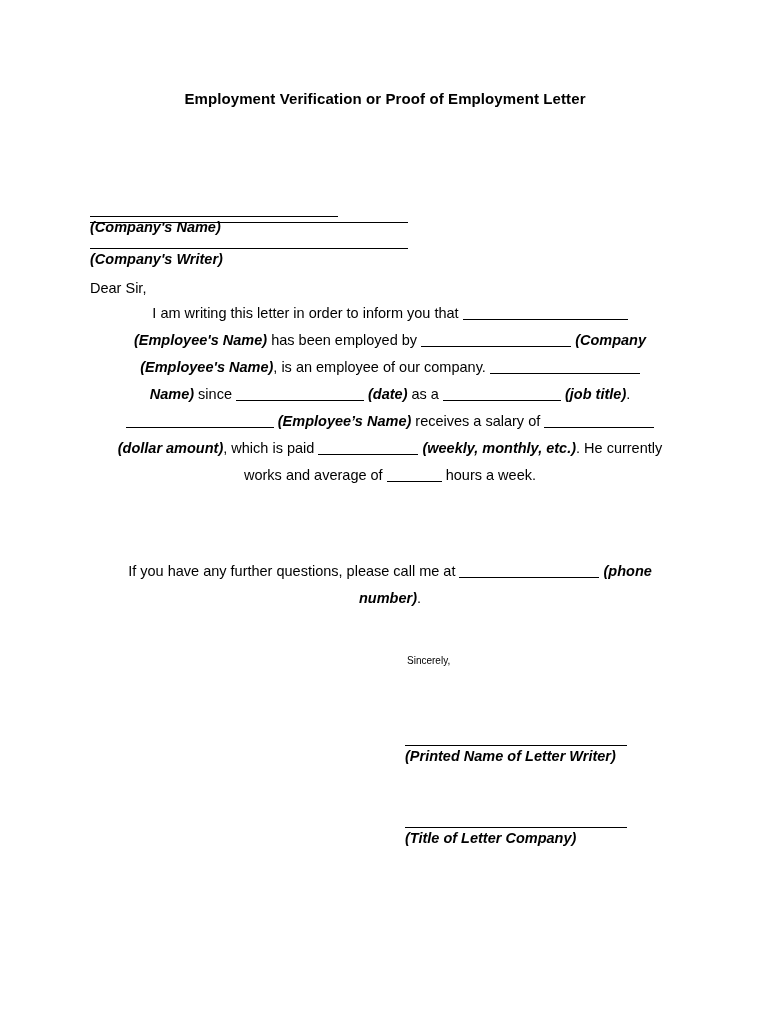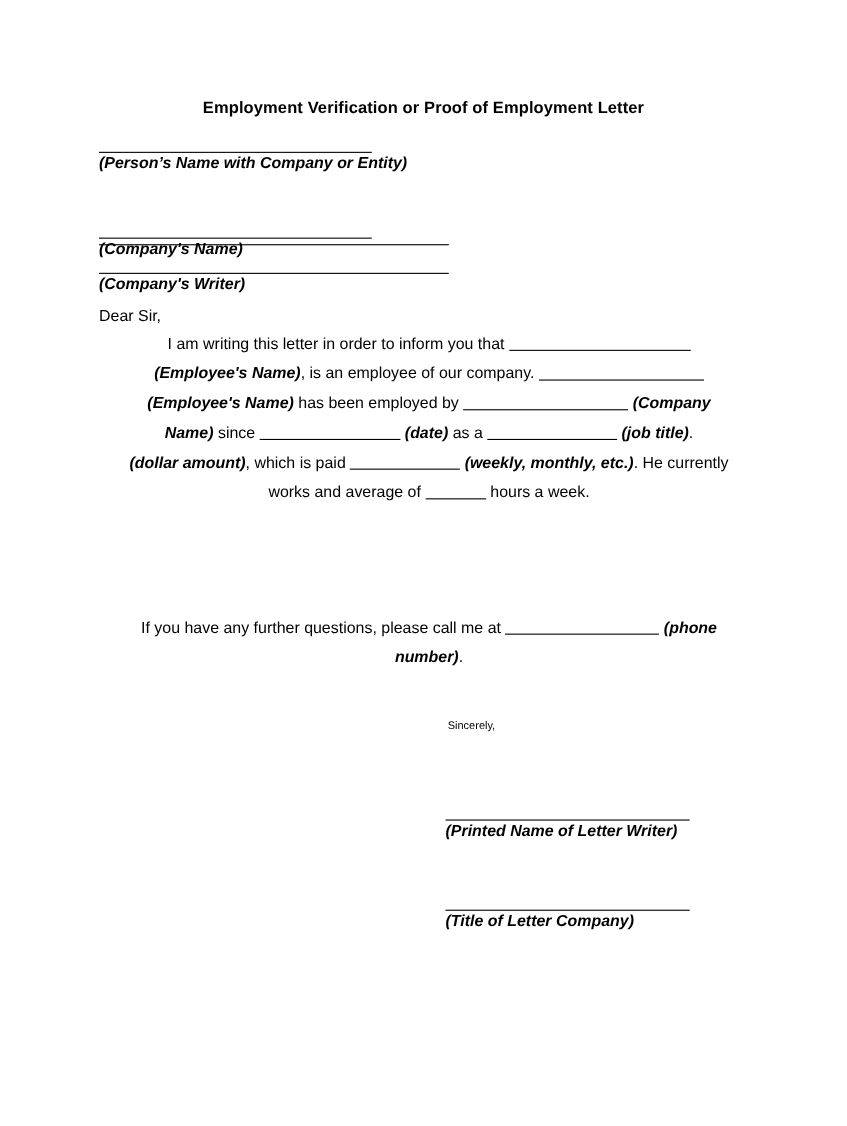--- a/index.html
+++ b/index.html
@@ -84,24 +84,20 @@
     padding-top: 2px;
   }
 </style>
 </head>
 <body>
 
 <div class="page">
 
   <div class="doc-title">Employment Verification or Proof of Employment Letter</div>
 
-  <div class="block" style="top:138px;">
-    <div class="rule" style="width:248px;"></div>
-    <div class="hdr-label">(Person’s Name with Company or Entity)</div>
-  </div>
 
   <div class="block" style="top:180px;margin-top:36px;">
     <div class="rule" style="width:248px;"></div>
     <div class="hdr-label">(Company's Name)</div>
   </div>
 
   <div class="block" style="top:222px;">
     <div class="rule" style="width:318px;"></div>
   </div>
   <div class="block" style="top:248px;">
@@ -112,35 +108,39 @@
   <div class="block body-line" style="top:275px;">Dear Sir,</div>
 
   <div class="block" style="top:300px; width:600px;">
 
     <div class="body-line">
       <span>I am writing this letter in order to inform you that</span>
       <span class="blank" style="width:165px;"></span>
     </div>
 
     <div class="body-line">
-      <span class="italic-bold">(Employee's Name)</span><span>, is an employee of our company.</span>
-      <span class="blank" style="width:150px;"></span>
+      <span class="italic-bold">(Employee's Name)</span><span> has been employed by </span><span class="blank" style="width:150px;"></span>
+      <span class="italic-bold">(Company</span>
     </div>
 
     <div class="body-line">
-      <span class="italic-bold">(Employee's Name)</span><span> has been employed by </span><span class="blank" style="width:150px;"></span>
-      <span class="italic-bold">(Company</span>
+      <span class="italic-bold">(Employee's Name)</span><span>, is an employee of our company.</span>
+      <span class="blank" style="width:150px;"></span>
     </div>
 
     <div class="body-line">
       <span class="italic-bold">Name)</span><span> since </span><span class="blank" style="width:128px;"></span>
       <span class="italic-bold">(date)</span><span> as a </span><span class="blank" style="width:118px;"></span>
       <span class="italic-bold">(job title)</span><span>.</span>
     </div>
 
+    <div class="body-line">
+      <span class="blank" style="width:148px;"></span>
+      <span class="italic-bold">(Employee’s Name)</span><span> receives a salary of </span><span class="blank" style="width:110px;"></span>
+    </div>
 
     <div class="body-line">
       <span class="italic-bold">(dollar amount)</span><span>, which is paid </span><span class="blank" style="width:100px;"></span>
       <span class="italic-bold">(weekly, monthly, etc.)</span><span>. He currently</span>
     </div>
 
     <div class="body-line">
       <span>works and average of </span><span class="blank" style="width:55px;"></span><span> hours a week.</span>
     </div>
 

